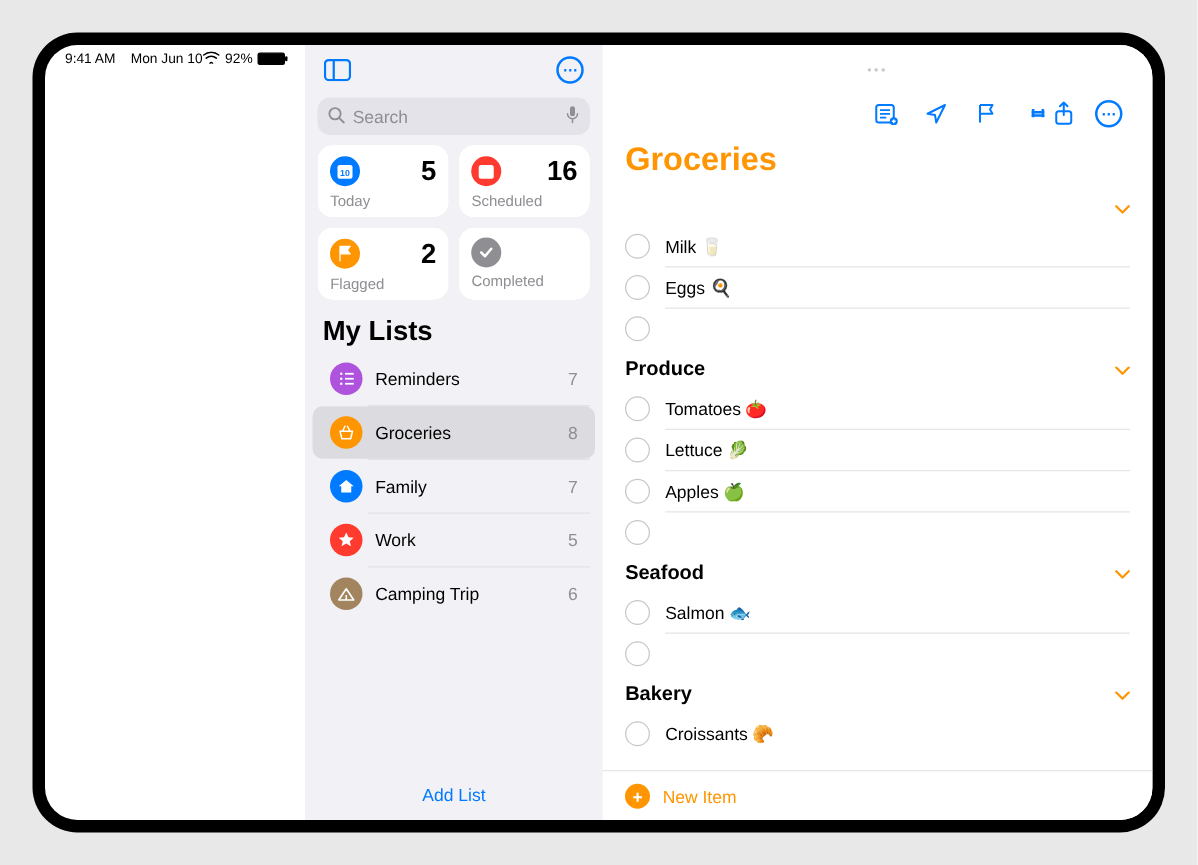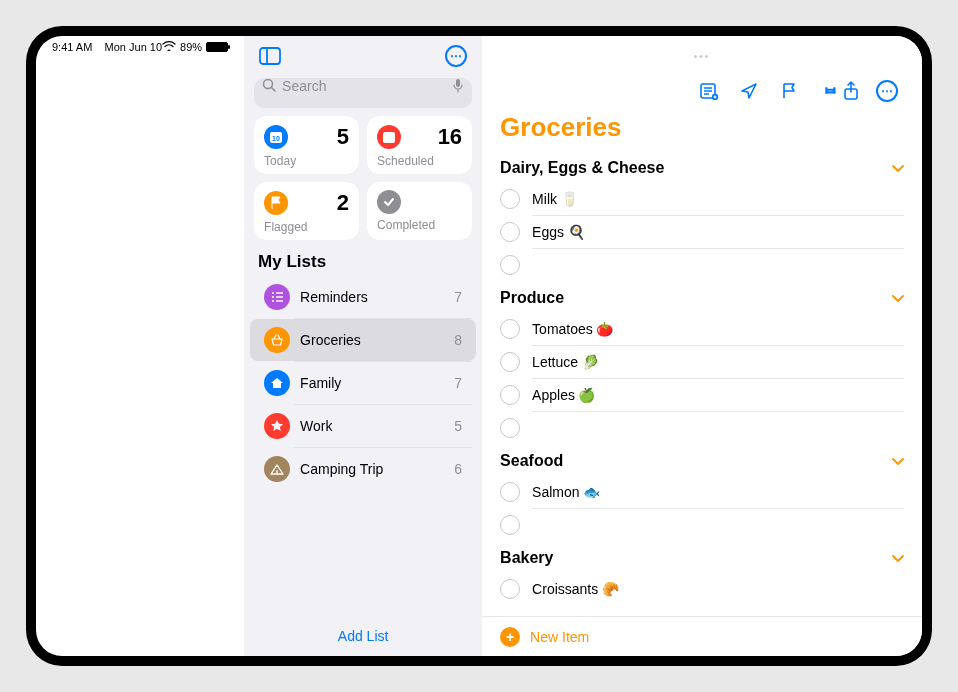--- a/index.html
+++ b/index.html
@@ -23,40 +23,40 @@
   
   .sidebar {
     width: 238px; background: #f2f1f6; display: flex; flex-direction: column; border-top-left-radius: 0;
     position: relative;
   }
   .side-top { display: flex; justify-content: space-between; align-items: center; padding: 6px 12px 4px; }
   .icon-btn { width: 28px; height: 28px; display: flex; align-items: center; justify-content: center; color: #007aff; }
   .more-circ { width: 22px; height: 22px; border: 2px solid #007aff; border-radius: 50%; display:flex; align-items:center; justify-content:center; color:#007aff; font-size:12px; font-weight:700; }
   .search {
     margin: 4px 10px 8px; background: #e4e3e9; border-radius: 10px; height: 30px;
-    display: flex; align-items: flex-start; padding: 0 8px; color: #8e8e93; font-size: 14px;
+    display: flex; align-items: center; padding: 0 8px; color: #8e8e93; font-size: 14px;
   }
   .search-icon { margin-right: 6px; }
   .mic { margin-left: auto; }
   .smart-grid { display: grid; grid-template-columns: 1fr 1fr; gap: 8px; padding: 0 10px; }
   .smart-grid .single { grid-column: span 1; }
   .card {
     background: #fff; border-radius: 12px; padding: 8px 10px 6px; display: flex; flex-direction: column;
     box-shadow: 0 0 0.5px rgba(0,0,0,0.1);
   }
   .card-row { display: flex; justify-content: space-between; align-items: center; }
   .card-count { font-size: 22px; font-weight: 700; color: #000; }
   .card-label { font-size: 12px; color: #8e8e93; margin-top: 4px; }
   .ic24 { width: 24px; height: 24px; border-radius: 50%; display: flex; align-items:center; justify-content:center; color:#fff; font-size: 13px; }
   .ic-today { background: #007aff; }
   .ic-sched { background: #ff3b30; }
   .ic-all   { background: #000; }
   .ic-flag  { background: #ff9500; }
   .ic-done  { background: #8e8e93; }
-  .my-lists-h { font-size: 17px; font-weight: 700; color: #000; padding: 12px 14px 4px; }
+  .my-lists-h { font-size: 22px; font-weight: 700; color: #000; padding: 12px 14px 4px; }
   .list-scroll { flex:1; overflow:hidden; }
   .list-item {
     display: flex; align-items: center; padding: 8px 14px; font-size: 14px; color: #000;
     border-radius: 10px; margin: 0 6px;
   }
   .list-item .dot { width: 26px; height: 26px; border-radius: 50%; display:flex; align-items:center; justify-content:center; color:#fff; font-size:13px; margin-right:10px; }
   .list-item.selected { background: #dcdbe0; border-radius: 8px; }
   .list-count { margin-left: auto; color: #8e8e93; }
   .list-divider { height: 1px; background: #e2e1e6; margin-left: 50px; margin-right:10px;}
   .add-list-bar { height: 40px; display:flex; align-items:center; justify-content:center; padding: 0 14px; font-size:14px; color:#007aff; background:#f2f1f6;}
@@ -91,21 +91,21 @@
         <span>9:41 AM</span>
         &nbsp;&nbsp;
         <span>Mon Jun 10</span>
       </div>
       <div class="right">
         <span class="wifi">
           <svg width="14" height="10" viewBox="0 0 14 10">
               <path d="M7 9 a1 1 0 1 0 0.001 0 M3 5.5 a6 6 0 0 1 8 0 M1 3 a9 9 0 0 1 12 0" stroke="#000" stroke-width="1.2" fill="none" stroke-linecap="round"></path>
             </svg>
         </span>
-        <span>89%</span>
+        <span>92%</span>
         <span class="battery"></span>
       </div>
     </div>
 
     <div class="content">
 
       <div class="sidebar">
         <div class="side-top">
           <div class="icon-btn">
             <svg width="22" height="18" viewBox="0 0 22 18">
@@ -288,21 +288,20 @@
             <span class="tbicon">
                 <div class="more-circ">⋯</div>
               </span>
           </div>
         </div>
 
         <div class="main-title">Groceries</div>
 
         <div class="sections" id="sections">
             <div class="sec-head">
-              <span>Dairy, Eggs &amp; Cheese</span>
               <span class="sec-chev"><svg width="12" height="8" viewBox="0 0 12 8">
                   <path d="M1 1 l5 5 5-5" stroke="#ff9500" stroke-width="1.8" fill="none" stroke-linecap="round" stroke-linejoin="round"></path>
                 </svg></span>
             </div>
             <div class="reminder-row">
               <div class="bullet"></div>
               <span>Milk 🥛</span>
             </div>
             <div class="row-div"></div>
             <div class="reminder-row">

